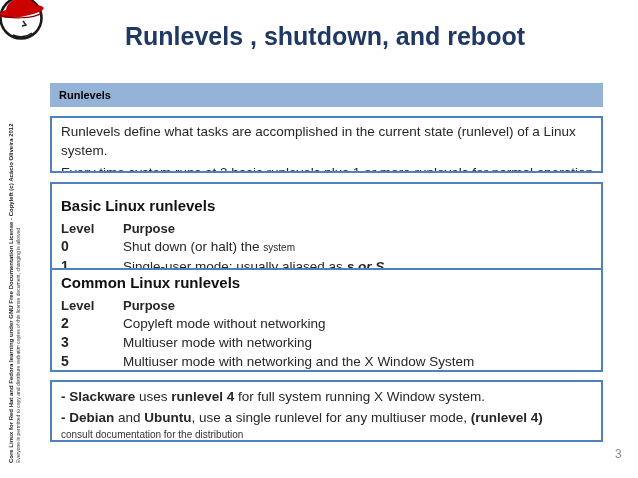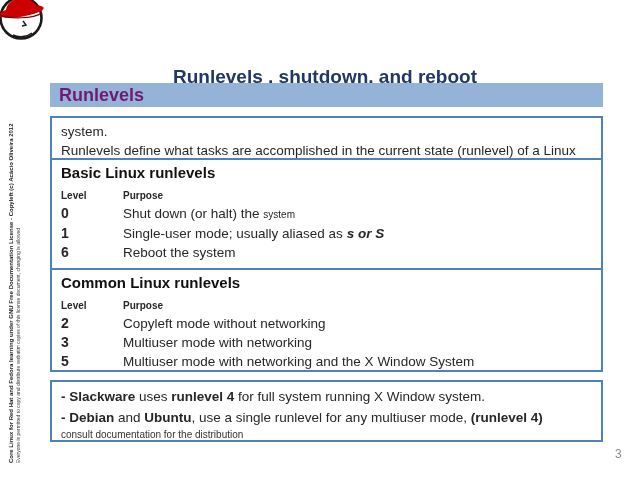--- a/index.html
+++ b/index.html
@@ -6,50 +6,50 @@
   .slide{
     position:relative;width:638px;height:478px;background:#ffffff;
     overflow:hidden;font-family:"Liberation Sans","DejaVu Sans",sans-serif;
     margin:0 auto;
   }
   
   .logo{position:absolute;left:-7px;top:-9px;width:54px;height:52px;}
   
   .title{
     position:absolute;left:100px;top:22px;width:450px;text-align:center;
-    font-size:19px;font-weight:bold;color:#1F3864;letter-spacing:0px;margin-top:44px;
+    font-size:25px;font-weight:bold;color:#1F3864;letter-spacing:0px;
   }
   
   .license-wrap{
     position:absolute;left:-148px;top:288px;width:330px;height:20px;
     transform:rotate(-90deg);
   }
   .license-l1{font-size:6px;font-weight:bold;color:#1a1a1a;line-height:8px;white-space:nowrap;}
   .license-l2{font-size:5px;color:#3a3a3a;line-height:7px;white-space:nowrap;}
   
   .bar{
     position:absolute;left:50px;top:83px;width:553px;height:24px;
     background:#95B3D7;
   }
   .bar-label{
-    font-size:18px;font-weight:bold;color:#701a75;line-height:24px;padding-left:9px;
+    font-size:11px;font-weight:bold;color:#000000;line-height:24px;padding-left:9px;
   }
   
   .bluebox{
     position:absolute;left:50px;width:553px;background:#ffffff;
     border:2px solid #4F81BD;box-sizing:border-box;color:#262626;
   }
   .box-intro{top:116px;height:57px;overflow:hidden;padding:4px 9px 0 9px;z-index:1;}
   .box-intro .line{font-size:13.5px;line-height:19px;}
   .box-intro .clipped{font-size:13.5px;line-height:19px;margin-top:3px;white-space:nowrap;}
-  .box-basic{top:158px;height:124px;padding:3px 9px 0 9px;z-index:2;}
+  .box-basic{top:182px;height:124px;padding:12px 9px 0 9px;z-index:2;}
   .box-common{top:268px;height:104px;padding:3px 21px 0 9px;z-index:2;}
   .box-notes{top:380px;height:62px;padding:4px 25px 0 9px;z-index:2;}
   .box-title{font-size:15px;font-weight:bold;color:#111111;line-height:20px;margin-bottom:4px;}
-  .thead{font-size:10px;font-weight:bold;line-height:17px;}
+  .thead{font-size:13px;font-weight:bold;line-height:17px;}
   .thead .lvl{display:inline-block;width:62px;}
   .trow{font-size:13.5px;line-height:18px;}
   .trow .lvl{display:inline-block;width:62px;font-weight:bold;font-size:14px;}
   .trow .sm{font-size:10px;}
   .trow .bi{font-weight:bold;font-style:italic;}
   .note-line{font-size:13.5px;line-height:21px;white-space:nowrap;}
   .note-line .b{font-weight:bold;}
   .footnote{font-size:10px;line-height:13px;color:#333333;}
   .page-number{
     position:absolute;left:615px;top:447px;font-size:12px;color:#8c8c8c;
@@ -74,22 +74,22 @@
   <div class="license-wrap">
     <div class="license-l1">Core Linux for Red Hat and Fedora learning under GNU Free Documentation License  -  Copyleft (c) Acácio Oliveira 2012</div>
     <div class="license-l2">Everyone is permitted to copy and distribute verbatim copies of this license document, changing is allowed</div>
   </div>
 
   <div class="bar">
     <div class="bar-label">Runlevels</div>
   </div>
 
   <div class="bluebox box-intro">
+    <div class="line">Runlevels define what tasks are accomplished in the current state (runlevel) of a Linux</div>
     <div class="line">system.</div>
-    <div class="line">Runlevels define what tasks are accomplished in the current state (runlevel) of a Linux</div>
     <div class="clipped">Every time system runs at 3 basic runlevels plus 1 or more runlevels for normal operation</div>
   </div>
 
   <div class="bluebox box-basic">
     <div class="box-title">Basic Linux runlevels</div>
     <div class="thead">
       <span class="lvl">Level</span><span>Purpose</span>
     </div>
     <div>
         <div class="trow"><span class="lvl">0</span><span>Shut down (or halt) the <span class="sm">system</span></span></div>

